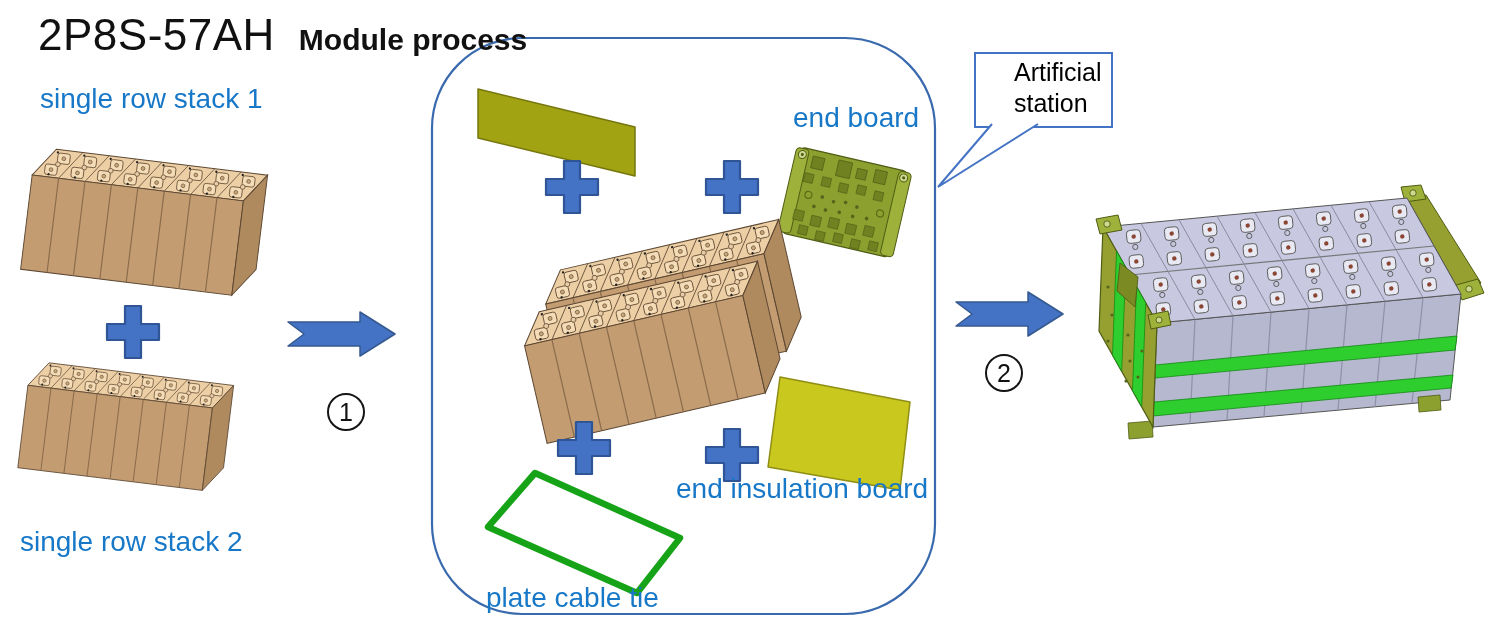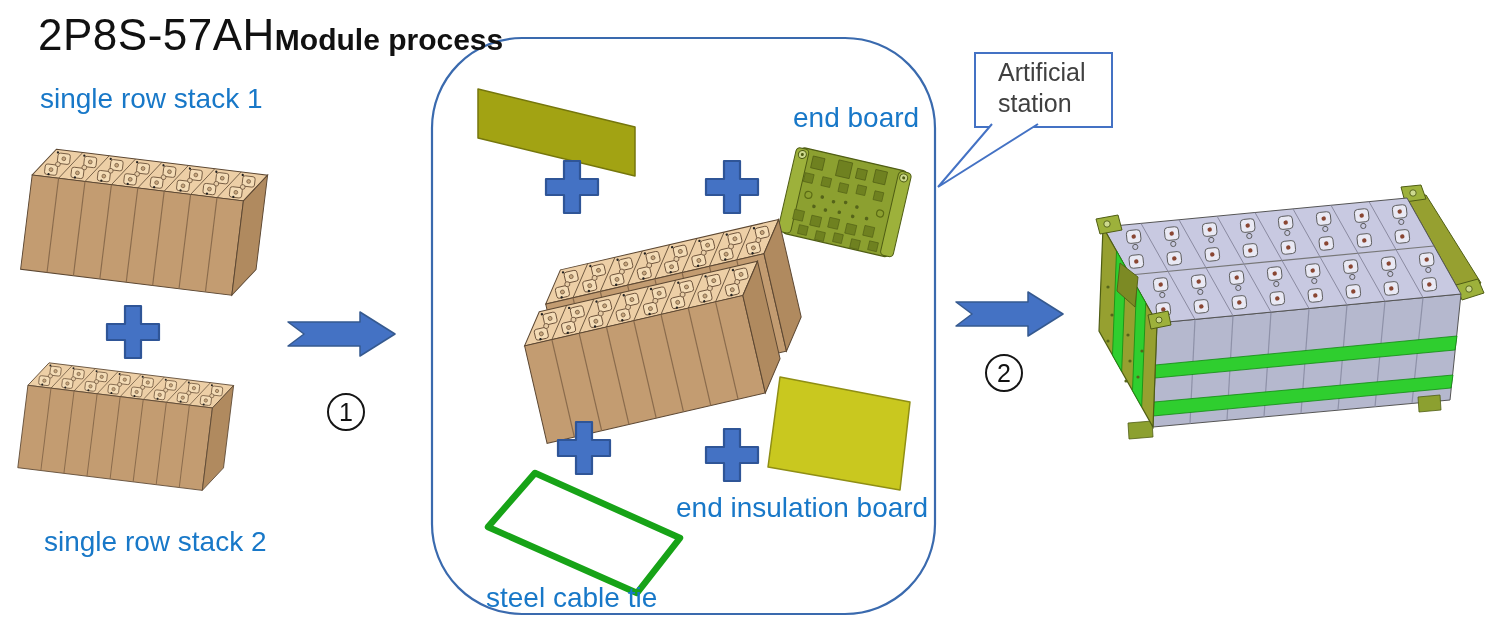--- a/index.html
+++ b/index.html
@@ -2,26 +2,26 @@
 <html><head>
 <meta charset="utf-8">
 <style>
   html,body{margin:0;padding:0;background:#fff;}
   .canvas{position:relative;width:1512px;height:630px;background:#ffffff;overflow:hidden;
           font-family:"Liberation Sans",sans-serif;}
   .scene{position:absolute;left:0;top:0;}
   .lbl{position:absolute;color:#1878C8;font-size:28px;white-space:nowrap;line-height:1.05;}
   .title{position:absolute;left:38px;top:10px;white-space:nowrap;color:#111;}
   .title .code{font-size:44px;font-weight:400;letter-spacing:0.5px;}
-  .title .main{font-size:30px;font-weight:700;margin-left:0;}
+  .title .main{font-size:30px;font-weight:700;margin-left:24px;}
   .circled{position:absolute;width:38px;height:38px;border:2.5px solid #151515;border-radius:50%;
            display:flex;align-items:center;justify-content:center;font-size:25px;color:#111;
            background:transparent;box-sizing:border-box;}
-  .callout-text{position:absolute;left:975px;top:57px;width:137px;padding-left:23px;box-sizing:border-box;
-           font-size:25px;line-height:31px;color:#404040;}
+  .callout-text{position:absolute;left:975px;top:57px;width:137px;padding-left:39px;box-sizing:border-box;
+           font-size:25px;line-height:31px;color:#000000;}
 </style>
 </head>
 <body>
 
 <div class="canvas">
 
   <svg class="scene" width="1512" height="630" viewBox="0 0 1512 630">
     <defs>
 
       <g id="celltop">
@@ -229,28 +229,28 @@
       <circle cx="91" cy="135" r="3" fill="#CDD98F" stroke="#4f5d14" stroke-width="0.9"></circle>
     </g>
   </svg>
 
   <div class="title">
     <span class="code">2P8S-57AH</span><span class="main">Module process</span>
   </div>
 
   <div class="lbl" style="left:40px;top:84px;">single row stack 1</div>
 
-  <div class="lbl" style="left:44px;top:527px;">single row stack 2</div>
+  <div class="lbl" style="left:20px;top:527px;">single row stack 2</div>
 
 
   <div class="lbl" style="left:793px;top:103px;">end board</div>
 
-  <div class="lbl" style="left:676px;top:493px;">end insulation board</div>
-
-  <div class="lbl" style="left:486px;top:583px;">steel cable tie</div>
+  <div class="lbl" style="left:676px;top:474px;">end insulation board</div>
+
+  <div class="lbl" style="left:486px;top:583px;">plate cable tie</div>
 
   <div class="callout-text">Artificial station</div>
 
   <div class="circled" style="left:327px;top:393px;">
     <span>1</span>
   </div>
 
   <div class="circled" style="left:985px;top:354px;">
     <span>2</span>
   </div>

